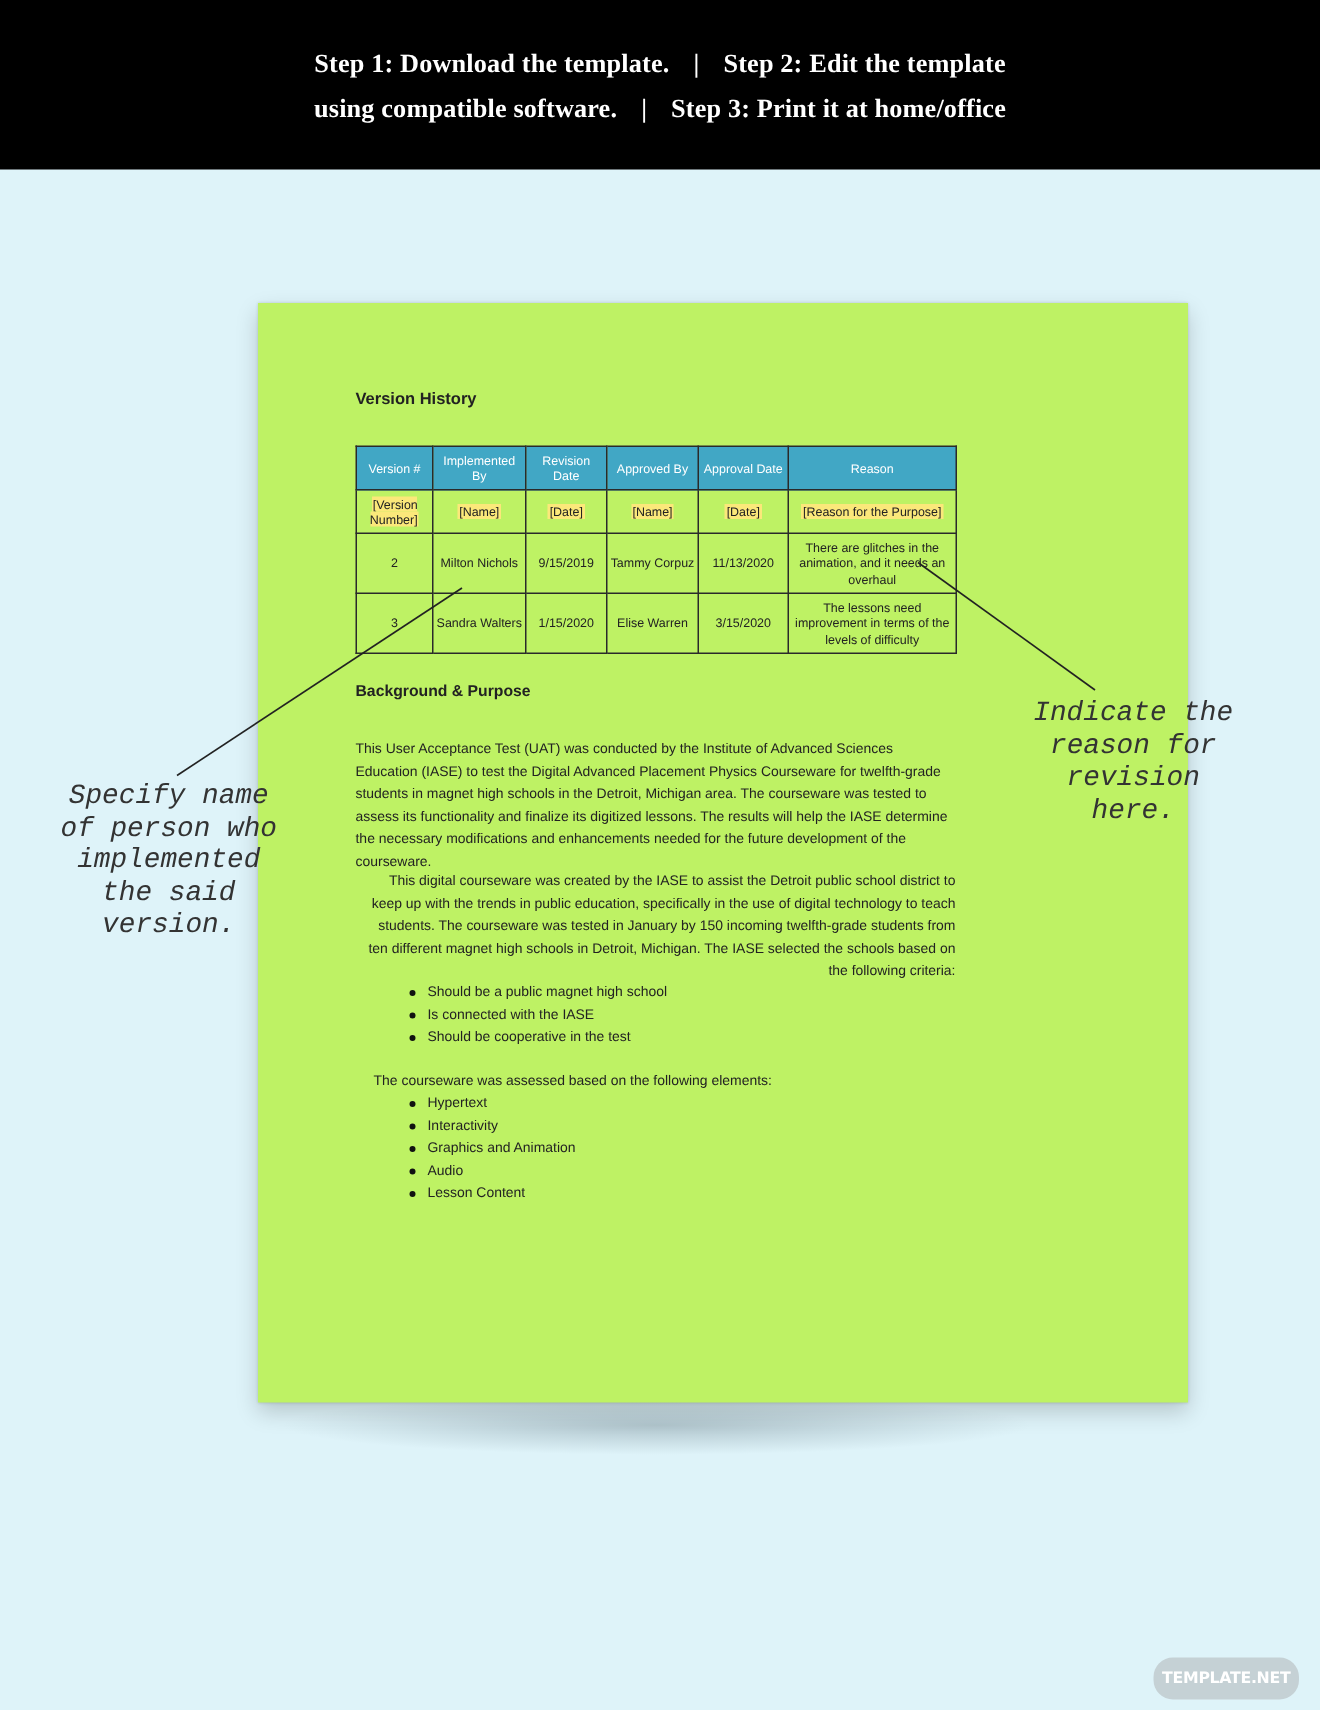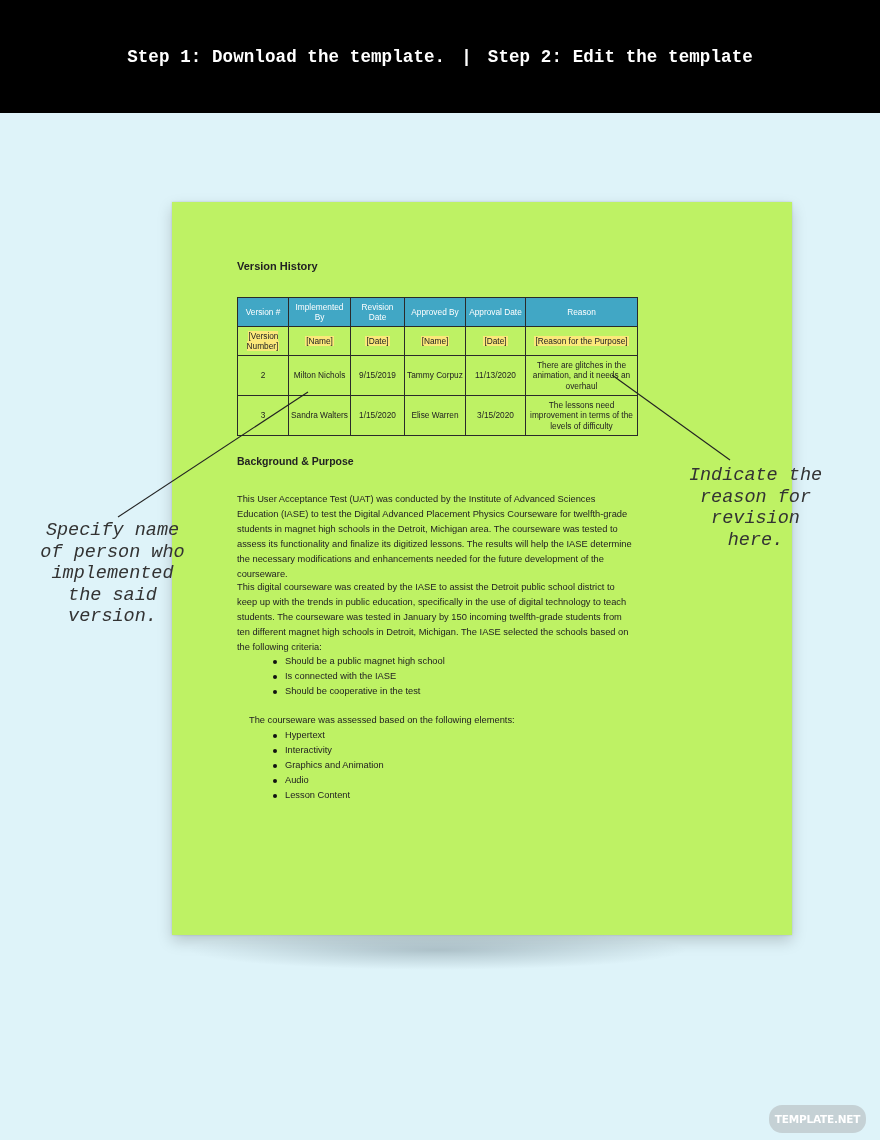--- a/index.html
+++ b/index.html
@@ -1,21 +1,21 @@
 <!DOCTYPE html>
 <html><head>
 <meta charset="utf-8">
 <style>
   * { box-sizing: border-box; margin: 0; padding: 0; }
   html, body { width: 880px; height: 1140px; overflow: hidden; }
   body { background: #def3f9; font-family: "DejaVu Sans", sans-serif; position: relative; }
 
   .top-banner { position: absolute; left: 0; top: 0; width: 880px; height: 113px; background: #000; color: #fff;
     display: flex; flex-direction: column; align-items: center; justify-content: center; }
-  .top-banner .line { font-family: Liberation Mono, monospace; font-weight: bold; font-size: 17.5px; line-height: 30px; letter-spacing: 0.1px; }
+  .top-banner .line { font-family: Liberation Serif, serif; font-weight: bold; font-size: 17.5px; line-height: 30px; letter-spacing: 0.1px; }
   .top-banner .sep { display: inline-block; margin: 0 16px; }
 
   .paper-shadow { position: absolute; left: 185px; top: 930px; width: 505px; height: 40px;
     background: radial-gradient(ellipse at center, rgba(120,140,150,0.45) 0%, rgba(120,140,150,0) 70%); }
   .paper { position: absolute; left: 172px; top: 202px; width: 620px; height: 733px; background: #bef264;
     box-shadow: 0 6px 14px rgba(0,0,0,0.18), 0 0 2px rgba(0,0,0,0.15); }
 
   .doc { position: absolute; left: 65px; top: 0; width: 400px; font-family: "Liberation Sans", sans-serif; color: #222; }
   .doc h2 { position: absolute; top: 58px; left: 0; font-size: 11px; font-weight: bold; white-space: nowrap; }
 
@@ -23,21 +23,21 @@
   table.vh th, table.vh td { border: 1.3px solid #2a2a2a; text-align: center; vertical-align: middle; padding: 1px 2px; line-height: 10.5px; }
   table.vh th { background: #41a7c5; color: #fff; font-weight: normal; height: 29px; }
   table.vh td { color: #222; }
   table.vh tr.row-ph td { height: 29px; }
   table.vh tr.row-d td { height: 40px; }
   .hl { background: #fbe87a; padding: 0 1px; }
 
   .doc h3 { position: absolute; top: 253px; left: 0; font-size: 10.5px; font-weight: bold; white-space: nowrap; }
   .para { position: absolute; left: 0; width: 400px; font-size: 9.3px; line-height: 15px; color: #222; }
   .p1 { top: 290px; }
-  .p2 { top: 378px; }
+  .p2 { top: 378px; text-align: right; }
   .list1 { top: 452px; }
   .p3 { top: 511px; margin-left: 12px; }
   .list2 { top: 526px; }
   ul.bl { position: absolute; left: 36px; list-style: none; font-size: 9.3px; line-height: 15px; color: #222; }
   ul.bl li { position: relative; padding-left: 12px; }
   ul.bl li::before { content: ""; position: absolute; left: 0; top: 6px; width: 4px; height: 4px; border-radius: 50%; background: #111; }
 
   .callout { position: absolute; font-family: Liberation Mono, monospace; font-style: italic; font-size: 18.5px; line-height: 21.5px; color: #333; text-align: center; }
   .callout-left { left: 30px; top: 520px; width: 165px; }
   .callout-right { left: 688px; top: 465px; width: 135px; }
@@ -46,20 +46,23 @@
 
   .watermark { position: absolute; left: 769px; top: 1105px; width: 97px; height: 28px; border-radius: 13px; background: #c5d1d5;
     color: #fff; font-family: "DejaVu Sans", sans-serif; font-size: 10.5px; font-weight: bold; display: flex; align-items: center; justify-content: center; letter-spacing: -0.2px; }
 </style>
 </head>
 <body>
 
 <div class="top-banner">
   <div class="line">
     <span>Step 1: Download the template.</span><span class="sep">|</span><span>Step 2: Edit the template</span>
+  </div>
+  <div class="line">
+    <span>using compatible software.</span><span class="sep">|</span><span>Step 3: Print it at home/office</span>
   </div>
 </div>
 
 <div class="paper-shadow"></div>
 
 <div class="paper">
   <div class="doc">
     <h2>Version History</h2>
 
     <table class="vh">

